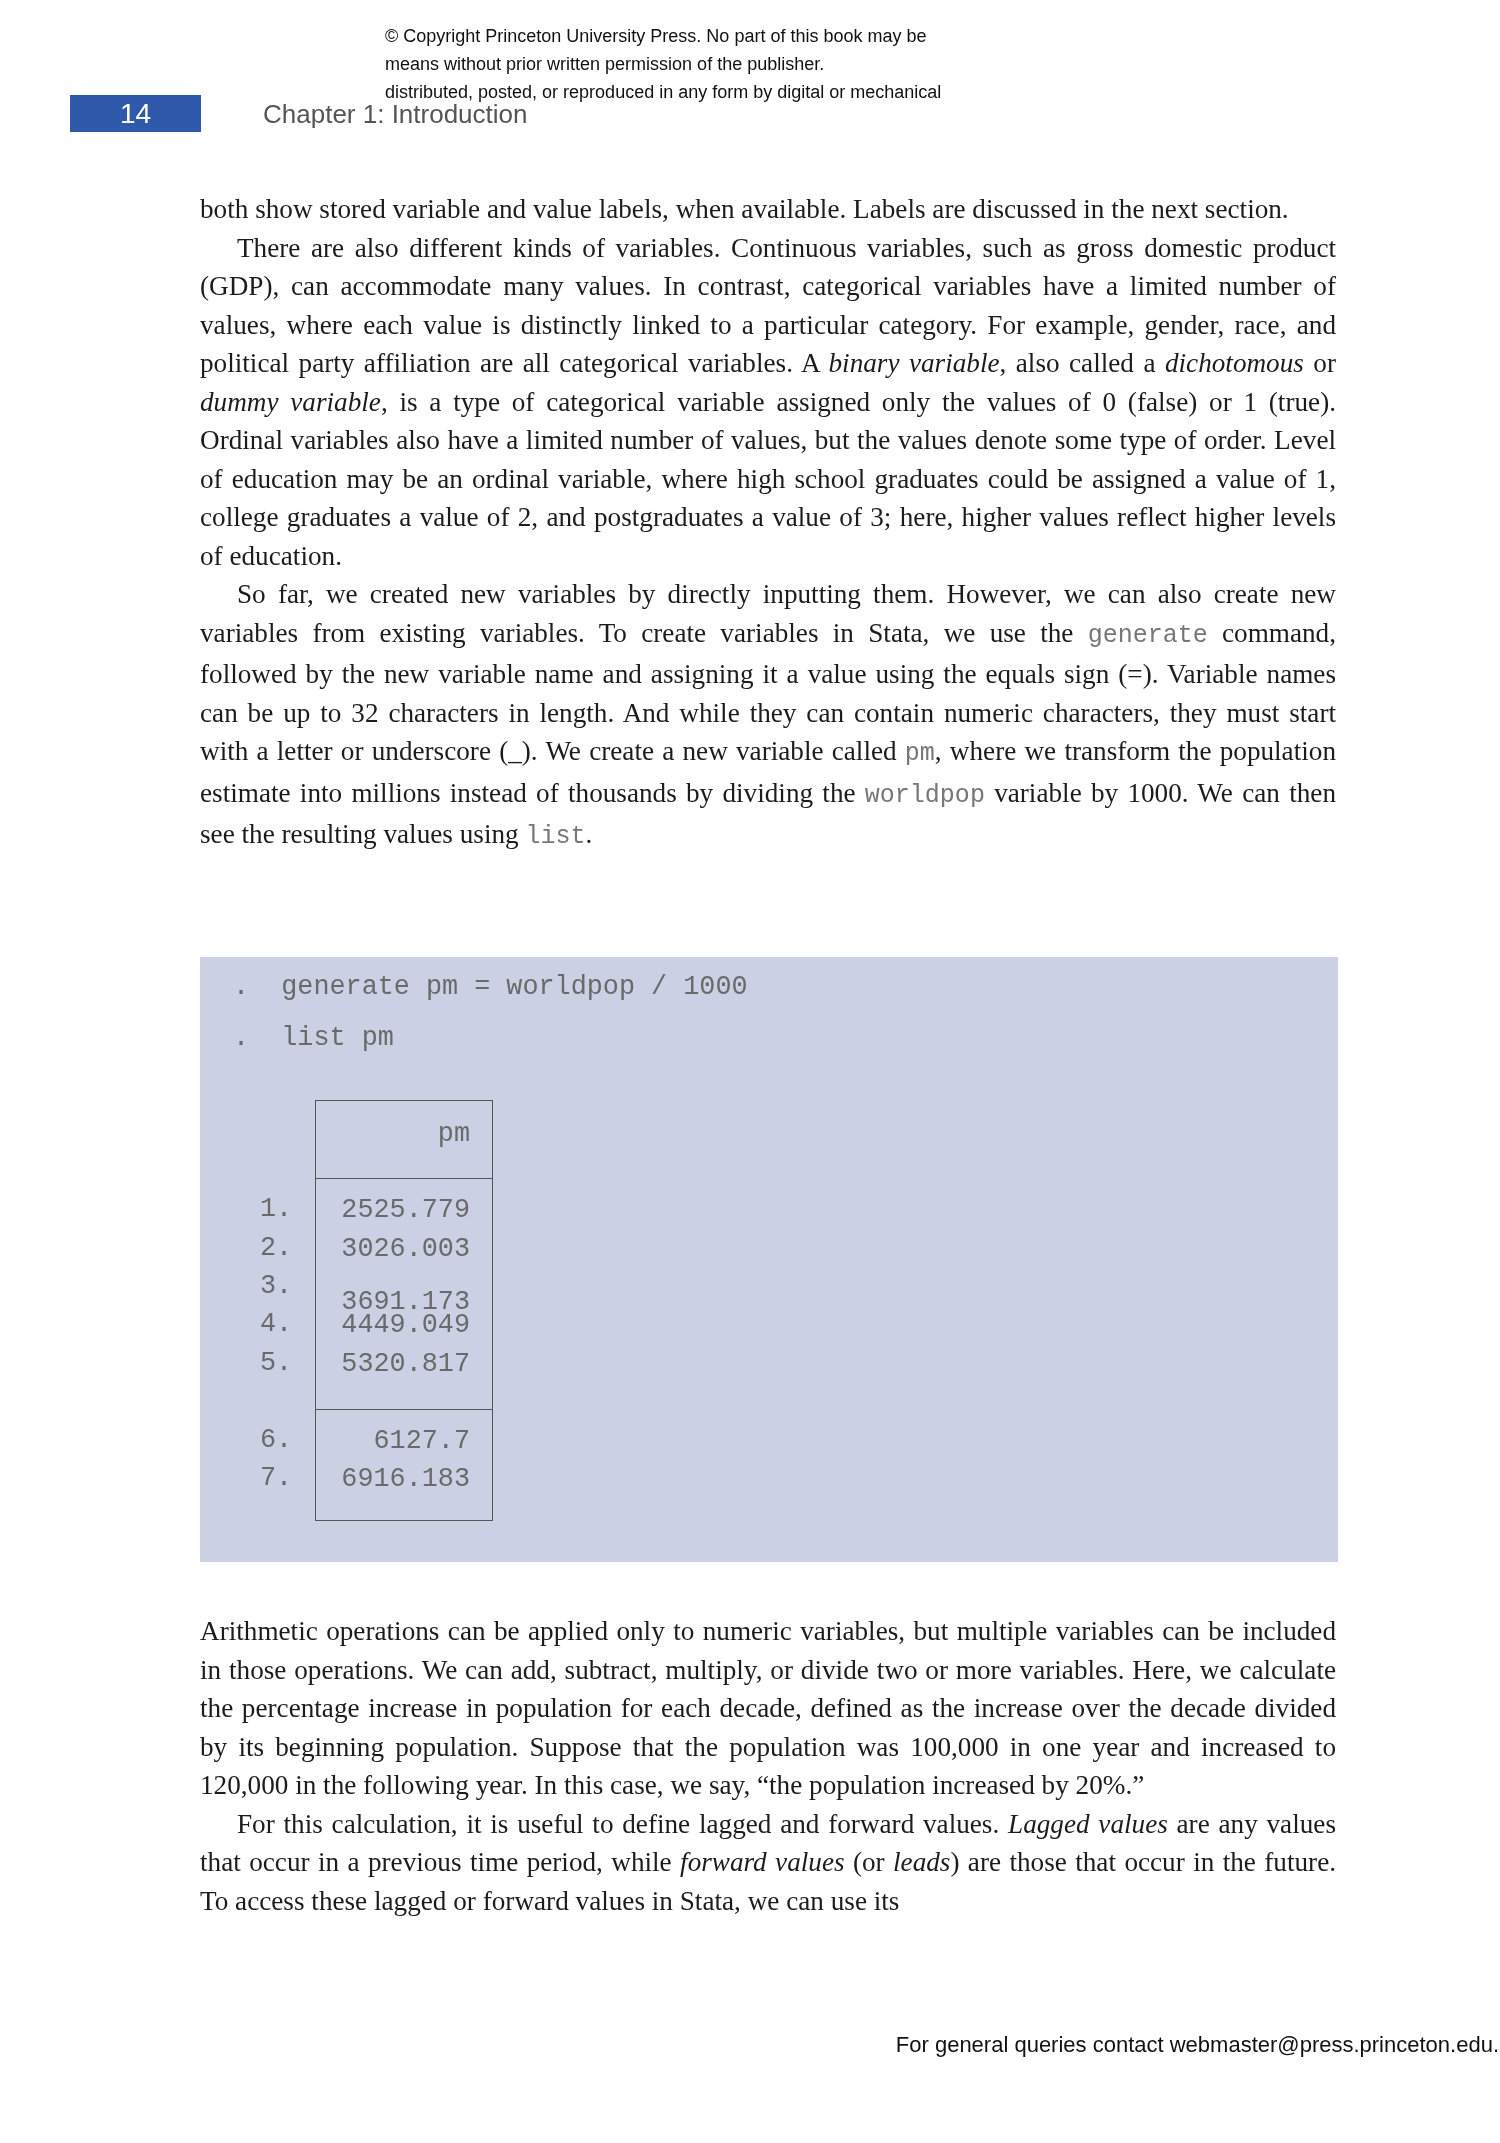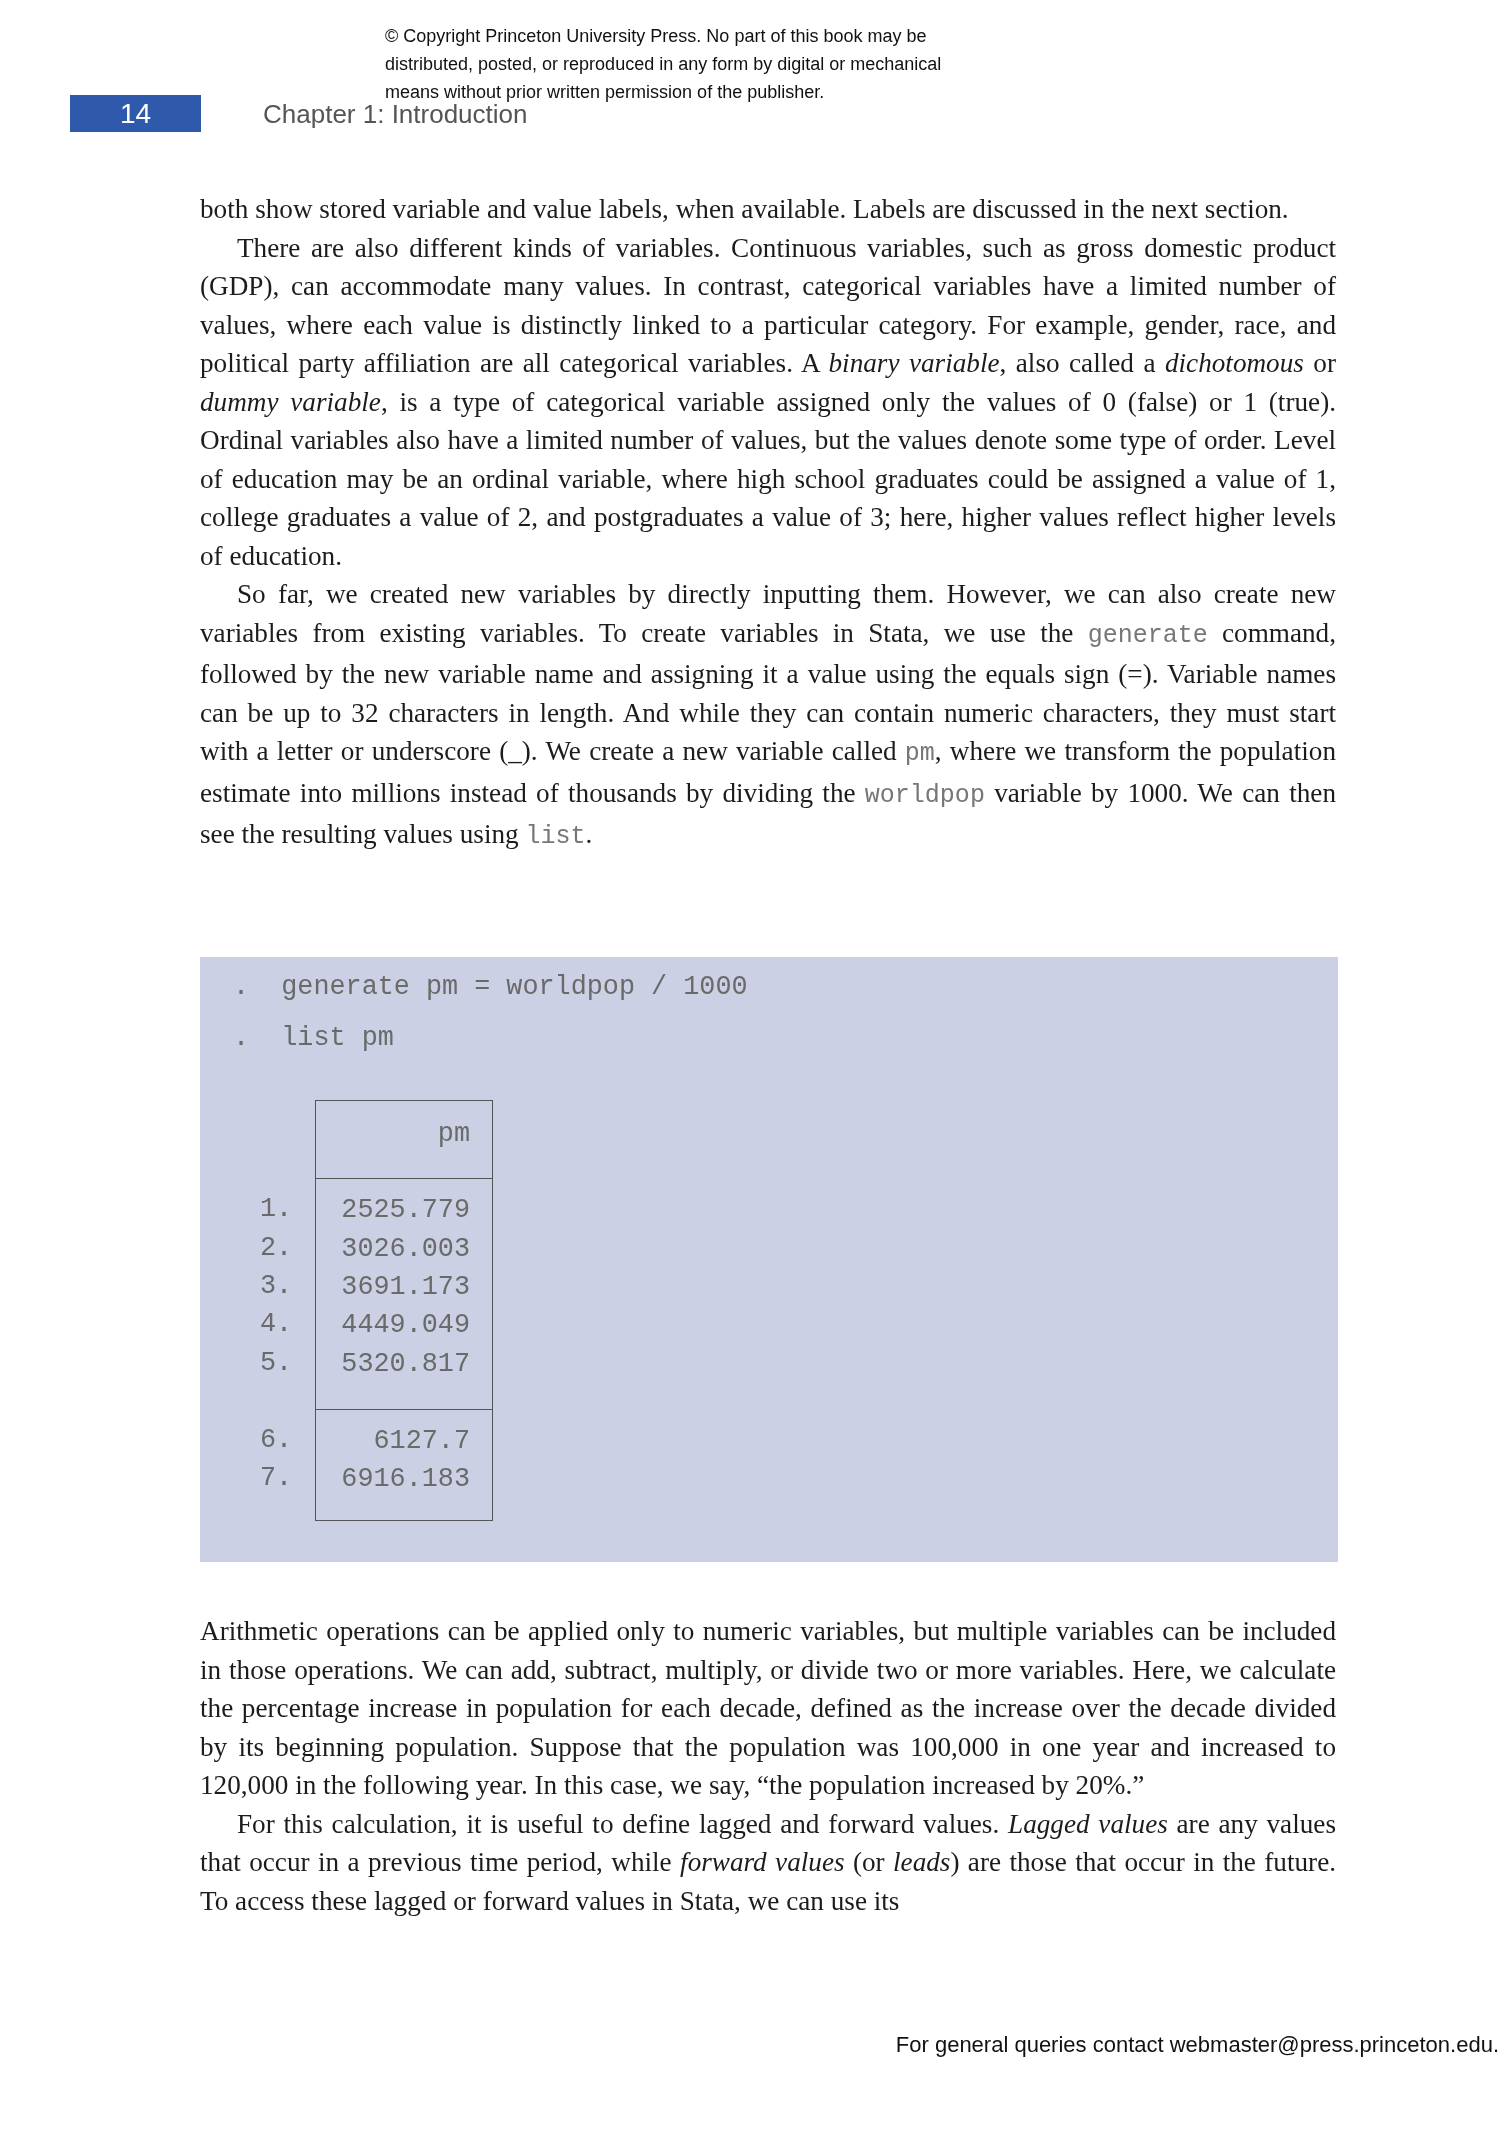--- a/index.html
+++ b/index.html
@@ -39,42 +39,42 @@
     left: 0; top: 2032px; width: 1500px; text-align: right; padding-left: 0;
     font-family: "Liberation Sans", sans-serif; font-size: 22px; color: #111;
   }
   .footer span { position: relative; left: -1px; }
 </style>
 </head>
 <body>
 
 <div class="abs copyright">
   <div>© Copyright Princeton University Press. No part of this book may be</div>
+  <div>means without prior written permission of the publisher.</div>
   <div>distributed, posted, or reproduced in any form by digital or mechanical</div>
-  <div>means without prior written permission of the publisher.</div>
 </div>
 <div class="abs pagebox">14</div>
 <div class="abs chapter">Chapter 1: Introduction</div>
 
 <div class="abs text" style="top:190px;">
   <p>both show stored variable and value labels, when available. Labels are discussed in the next section.</p>
   <p class="indent"><span>There are also different kinds of variables. Continuous variables, such as gross domes­tic product (GDP), can accommodate many values. In contrast, categorical variables have a limited number of values, where each value is distinctly linked to a particular category. For example, gender, race, and political party affiliation are all categorical variables. A </span><i>binary variable</i><span>, also called a </span><i>dichotomous</i><span> or </span><i>dummy variable</i><span>, is a type of categorical vari­able assigned only the values of 0 (false) or 1 (true). Ordinal variables also have a limited number of values, but the values denote some type of order. Level of education may be an ordinal variable, where high school graduates could be assigned a value of 1, college gradu­ates a value of 2, and postgraduates a value of 3; here, higher values reflect higher levels of education.</span></p>
   <p class="indent"><span>So far, we created new variables by directly inputting them. However, we can also create new variables from existing variables. To create variables in Stata, we use the </span><span class="mono">generate</span><span> command, followed by the new variable name and assigning it a value using the equals sign (=). Variable names can be up to 32 characters in length. And while they can contain numeric characters, they must start with a letter or underscore (_). We create a new variable called </span><span class="mono">pm</span><span>, where we transform the population estimate into millions instead of thousands by dividing the </span><span class="mono">worldpop</span><span> variable by 1000. We can then see the resulting values using </span><span class="mono">list</span><span>.</span></p>
 </div>
 
 <div class="abs codeblock">
   <div class="codeline" style="top:15px;">.  generate pm = worldpop / 1000</div>
   <div class="codeline" style="top:66px;">.  list pm</div>
 
   <div class="tbl">
     <div class="cell" style="top:18px;">pm</div>
     <div class="tbl-div" style="top:77px;"></div>
     <div class="cell" style="top:94px;">2525.779</div>
     <div class="cell" style="top:133px;">3026.003</div>
-    <div class="cell" style="top:171px;">3691.173</div>
+    <div class="cell" style="top:186px;">3691.173</div>
     <div class="cell" style="top:209px;">4449.049</div>
     <div class="cell" style="top:248px;">5320.817</div>
     <div class="tbl-div" style="top:308px;"></div>
     <div class="cell" style="top:325px;">6127.7</div>
     <div class="cell" style="top:363px;">6916.183</div>
   </div>
 
   <div class="rowlabel" style="left:60px; top:237px;">1.</div>
   <div class="rowlabel" style="left:60px; top:276px;">2.</div>
   <div class="rowlabel" style="left:60px; top:314px;">3.</div>

